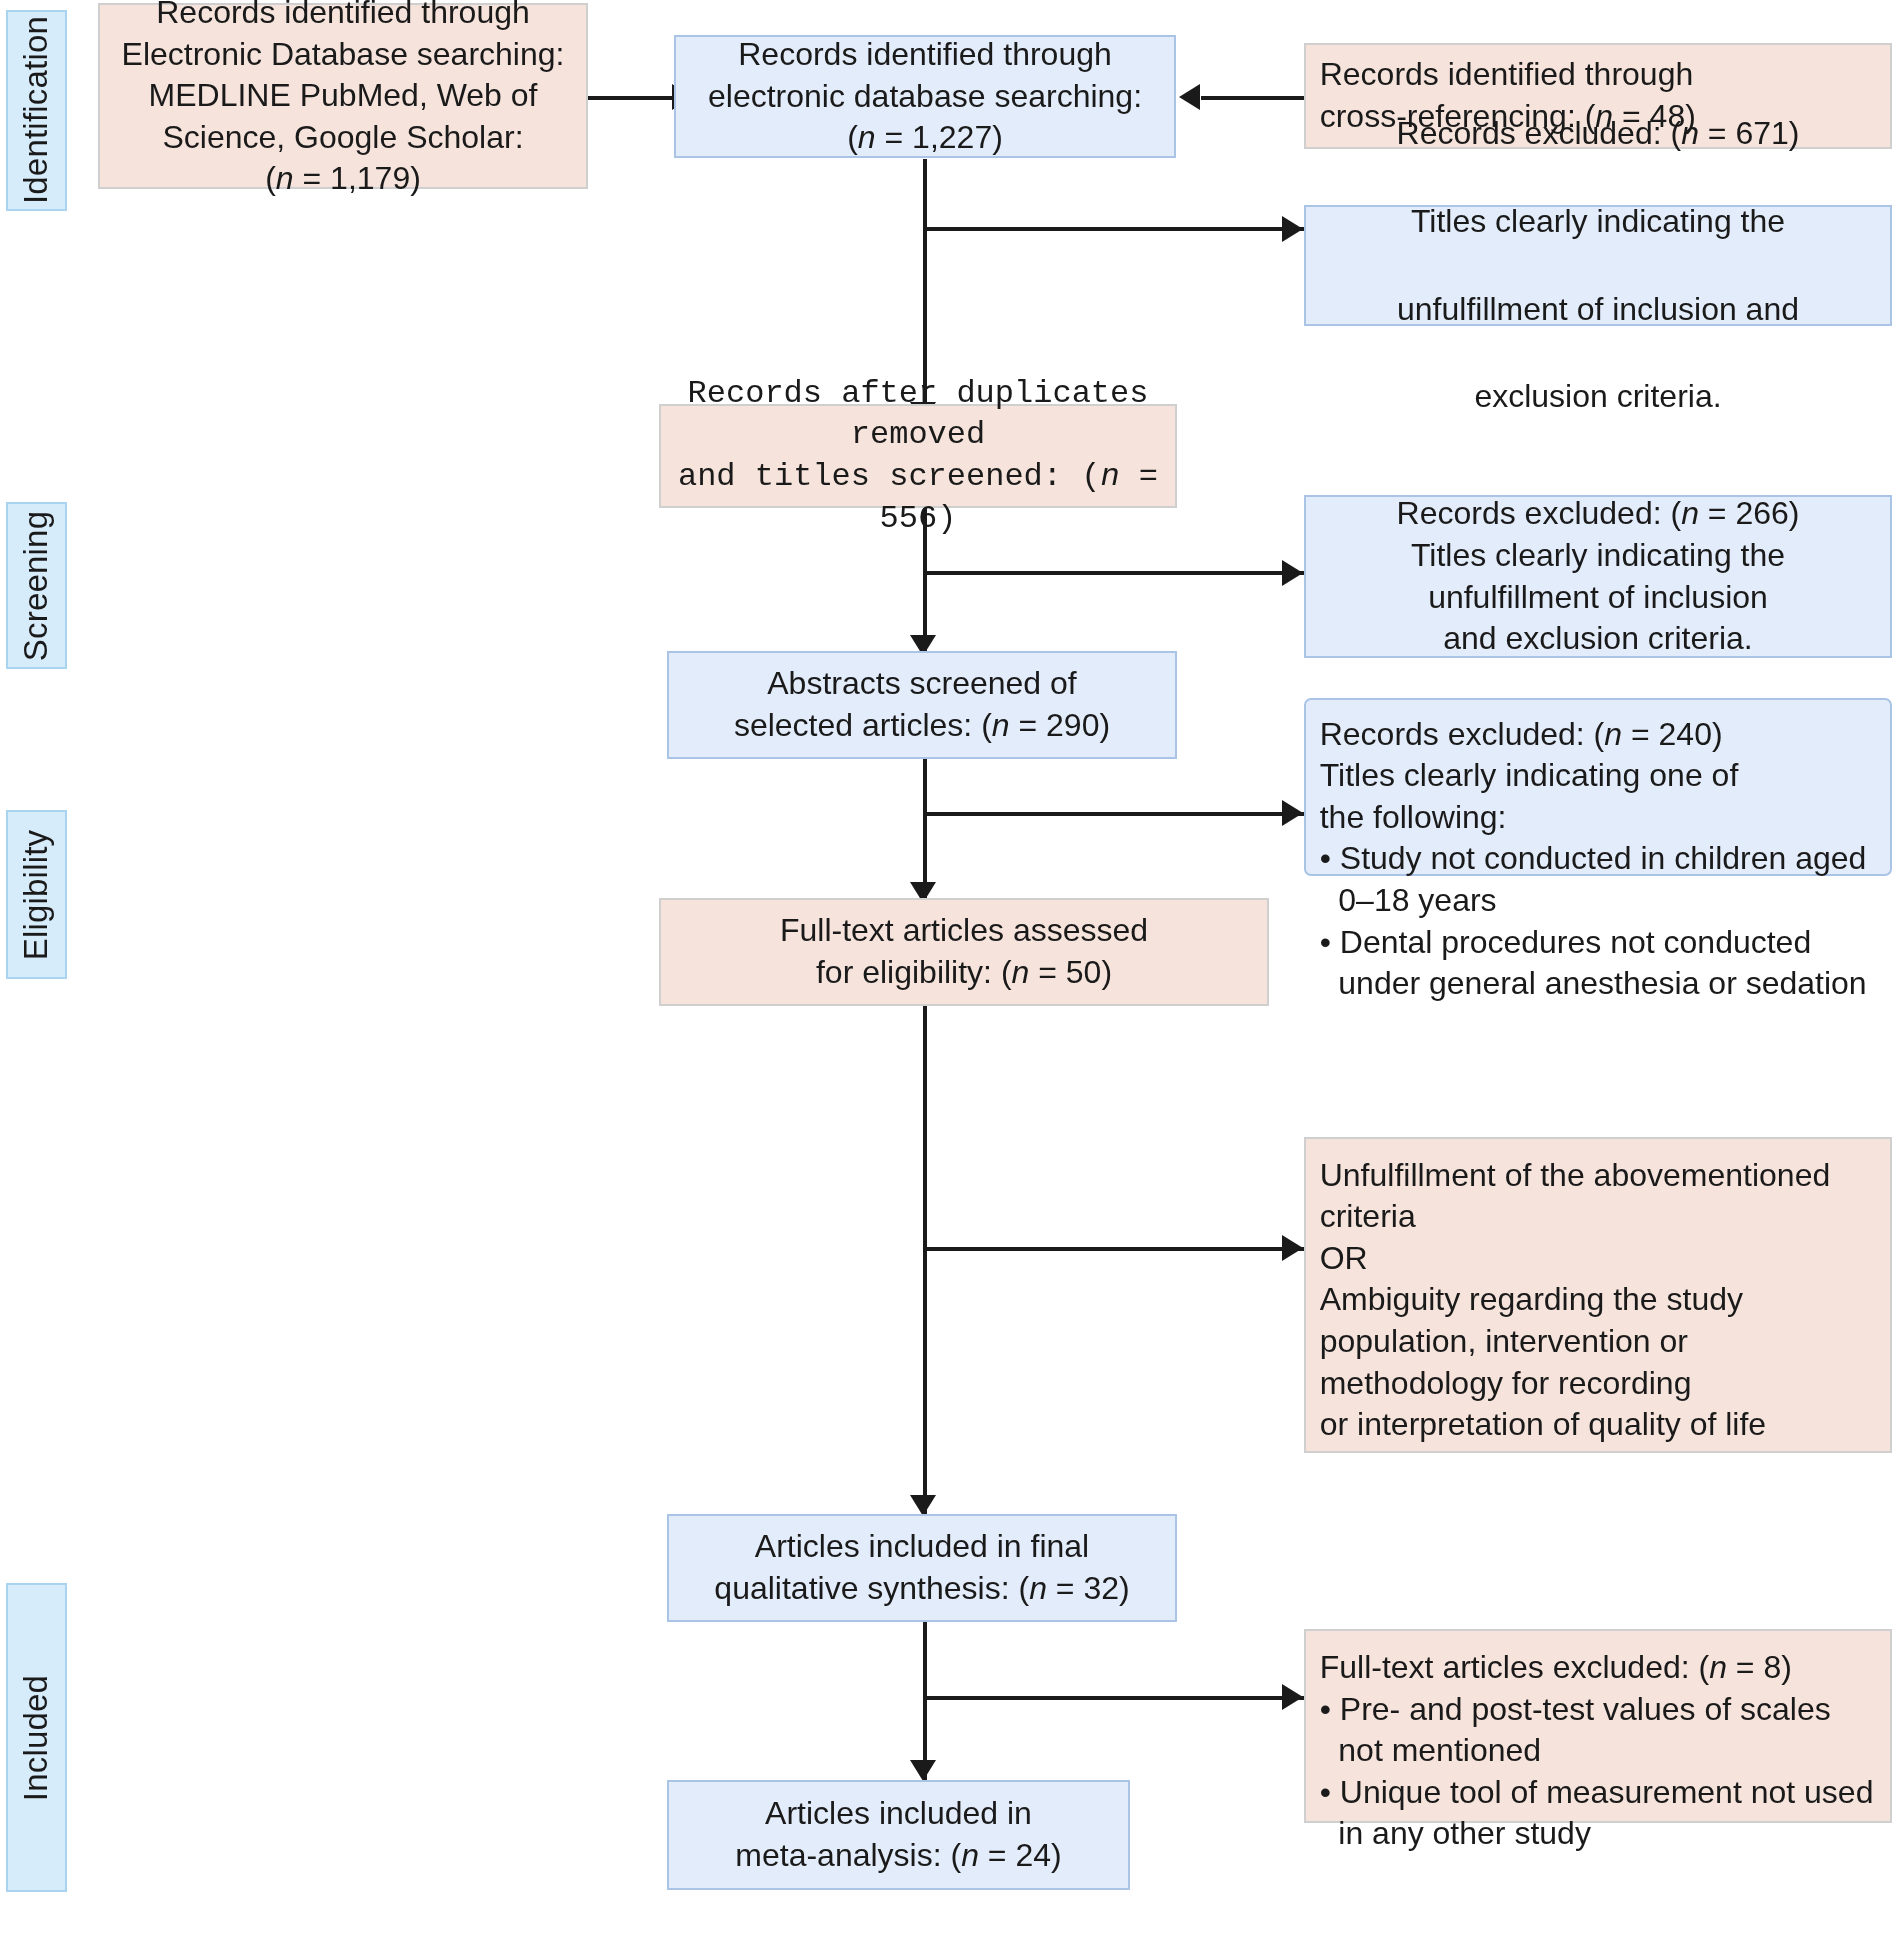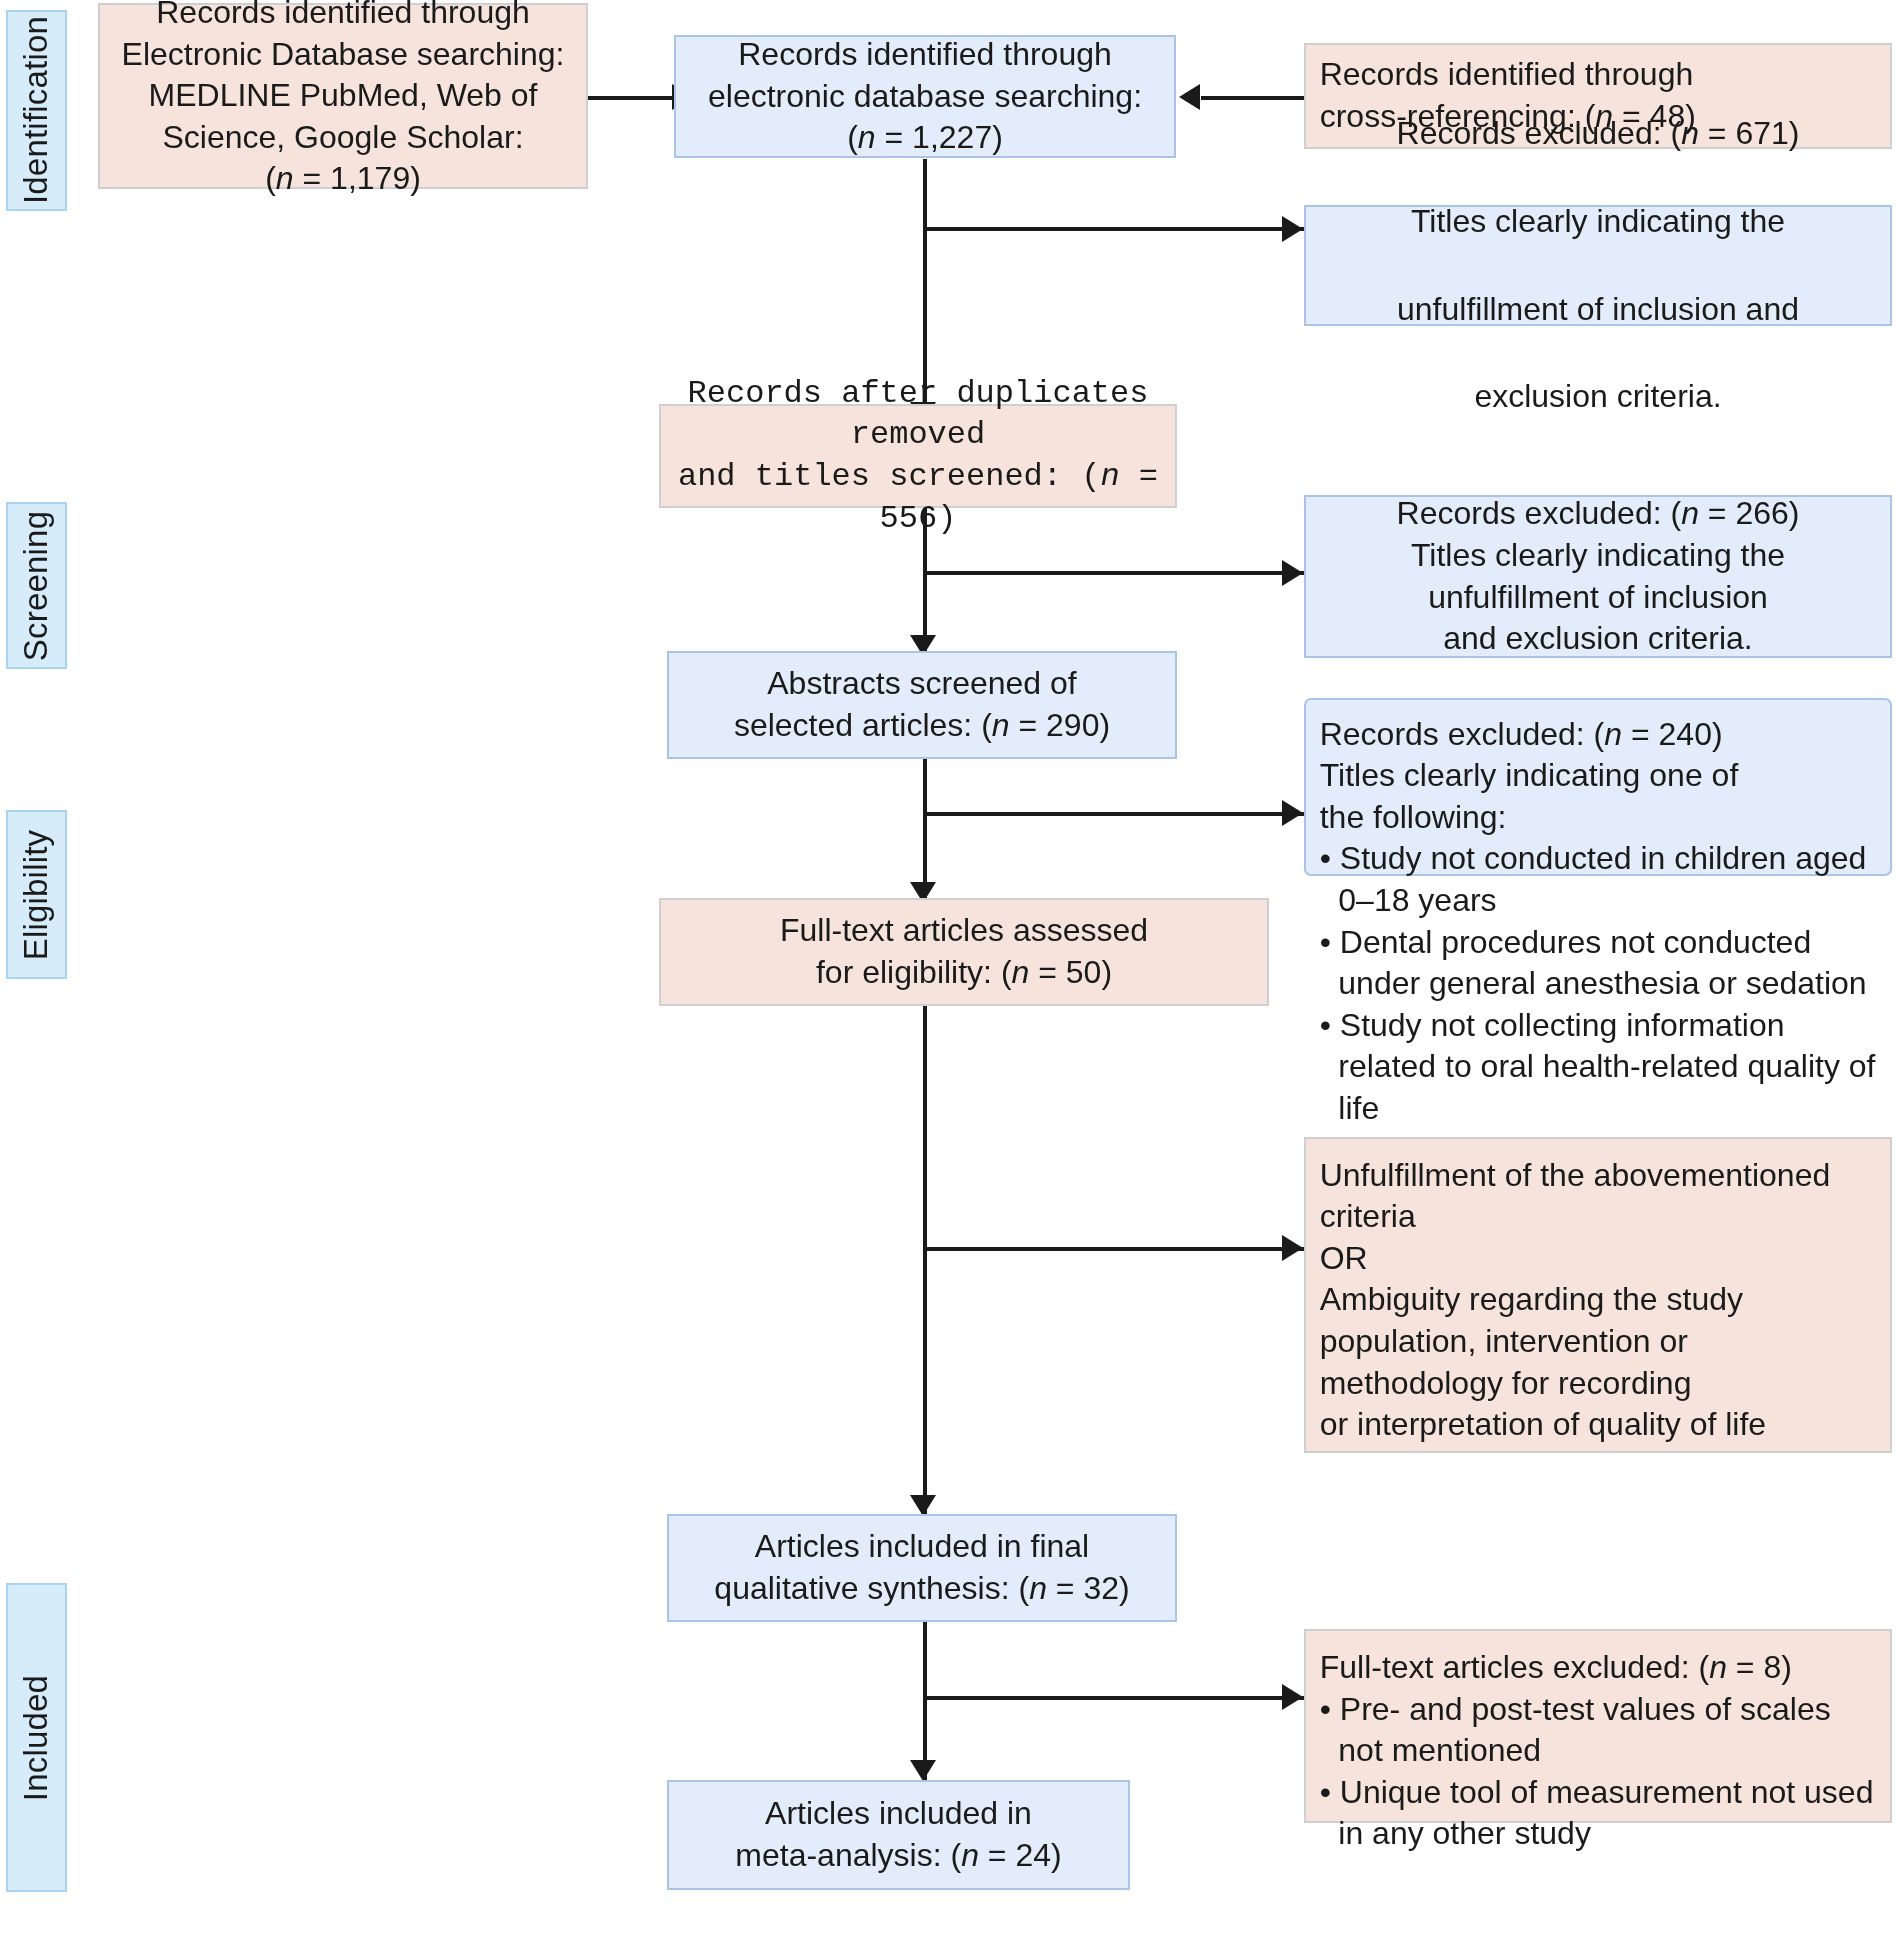--- a/index.html
+++ b/index.html
@@ -181,21 +181,20 @@
   <div class="hline" style="left:923px; top:812px; width:382px;"></div>
   <div class="arrow-right" style="left:1282px; top:800px;"></div>
   <div class="arrow-down" style="left:910px; top:882px;"></div>
 
   <div class="box blue left" style="left:1304px; top:698px; width:588px; height:178px; justify-content:flex-start; padding-top:13.7px;border-radius:7px;">
     <span class="line">Records excluded: (<em class="n">n</em> = 240)</span>
     <span class="line">Titles clearly indicating one of</span>
     <span class="line">the following:</span>
     <span class="bullet-line">• Study not conducted in children aged 0–18 years</span>
     <span class="bullet-line">• Dental procedures not conducted under general anesthesia or sedation</span>
-    <span class="bullet-line">• Study not collecting information related to oral health-related quality of life</span>
   </div>
 
   <div class="box peach center" style="left:659px; top:898px; width:610px; height:108px;">
     <span class="line">Full-text articles assessed</span>
     <span class="line">for eligibility: (<em class="n">n</em> = 50)</span>
   </div>
 
   <div class="vline" style="left:923px; top:1006px; width:3.9px; height:510px;"></div>
   <div class="hline" style="left:923px; top:1247px; width:382px;"></div>
   <div class="arrow-right" style="left:1282px; top:1235px;"></div>

